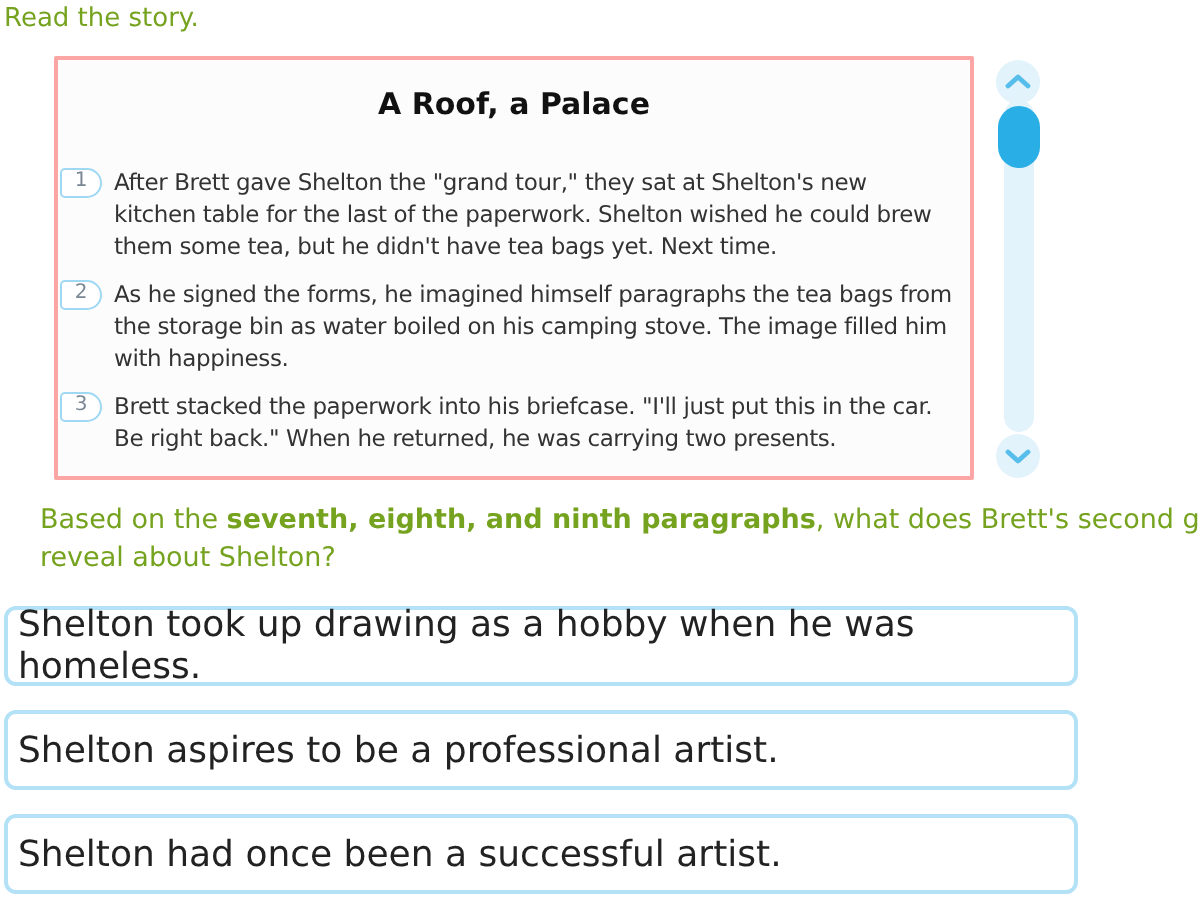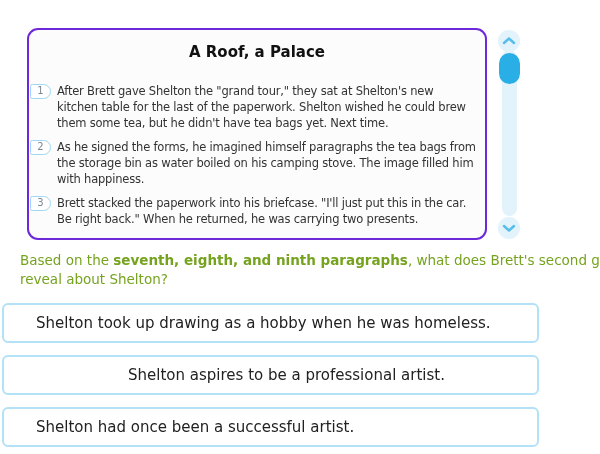--- a/index.html
+++ b/index.html
@@ -5,21 +5,21 @@
   * { margin:0; padding:0; box-sizing:border-box; }
   html,body { width:600px; height:454px; background:#ffffff;
     font-family:"DejaVu Sans","Liberation Sans",sans-serif; }
   .stage { position:relative; width:600px; height:454px; overflow:hidden; }
 
   .instruction { position:absolute; left:2px; top:2px; font-size:13px;
     color:#76a31f; }
 
   
   .story-panel { position:absolute; left:27px; top:28px; width:460px; height:212px;
-    background:#fcfcfc; border:2px solid #6d28d9; border-radius:11px; }
+    background:#fcfcfc; border:2px solid #fca5a5; border-radius:1px; }
   .story-title { padding-top:13px; text-align:center; font-size:15px;
     font-weight:bold; color:#111111; }
   .paragraphs { margin-top:22px; padding-right:8px; }
   .para-row { display:flex; align-items:flex-start; margin-bottom:8px; }
   .para-badge { flex:none; width:21px; height:15px; margin:1px 6px 0 1px;
     border:1.5px solid #9fd8f2; border-radius:3px 9px 9px 3px; background:#ffffff;
     color:#7b8794; font-size:10px; line-height:12px; text-align:center; }
   .para-text { flex:1; font-size:11.5px; line-height:16px; letter-spacing:-0.2px;
     color:#333333; }
 
@@ -37,30 +37,31 @@
 
   
   .question { position:absolute; left:20px; top:251px; width:596px;
     font-size:13.5px; line-height:19px; color:#76a31f; }
   .question b { font-weight:bold; }
 
   
   .answer { position:absolute; left:2px; width:537px; height:40px;
     background:#ffffff; border:2px solid #b3e1f6; border-radius:6px;
     display:flex; align-items:center; cursor:pointer; }
-  .answer-1 { top:303px; } .answer-2 { top:355px;justify-content:center; } .answer-3 { top:407px;text-align:center; }
-  .answer-label { padding-left:32px; font-size:15px; color:#222222; }
+  .answer-1 { top:303px; } .answer-2 { top:355px; } .answer-3 { top:407px;text-align:center; }
+  .answer-label { padding-left:5px; font-size:18px; color:#222222; }
 
   svg.chev { display:block; }
 </style>
 </head>
 <body>
 
 <div class="stage">
 
+  <div class="instruction">Read the story.</div>
 
   <div class="story-panel">
     <div class="story-title">A Roof, a Palace</div>
     <div class="paragraphs">
       <div class="para-row">
         <span class="para-badge">1</span>
         <span class="para-text">After Brett gave Shelton the "grand tour," they sat at Shelton's new kitchen table for the last of the paperwork. Shelton wished he could brew them some tea, but he didn't have tea bags yet. Next time.</span>
       </div>
       <div class="para-row">
         <span class="para-badge">2</span>

